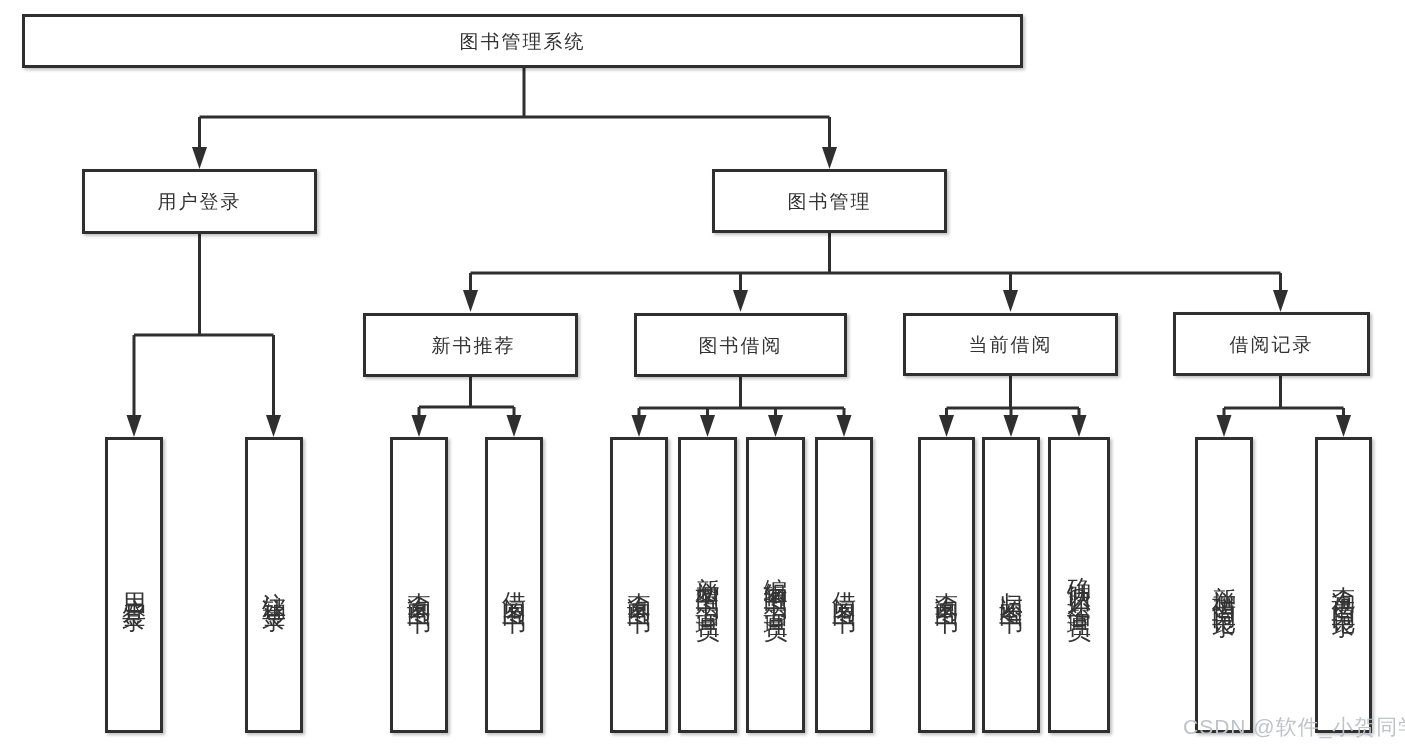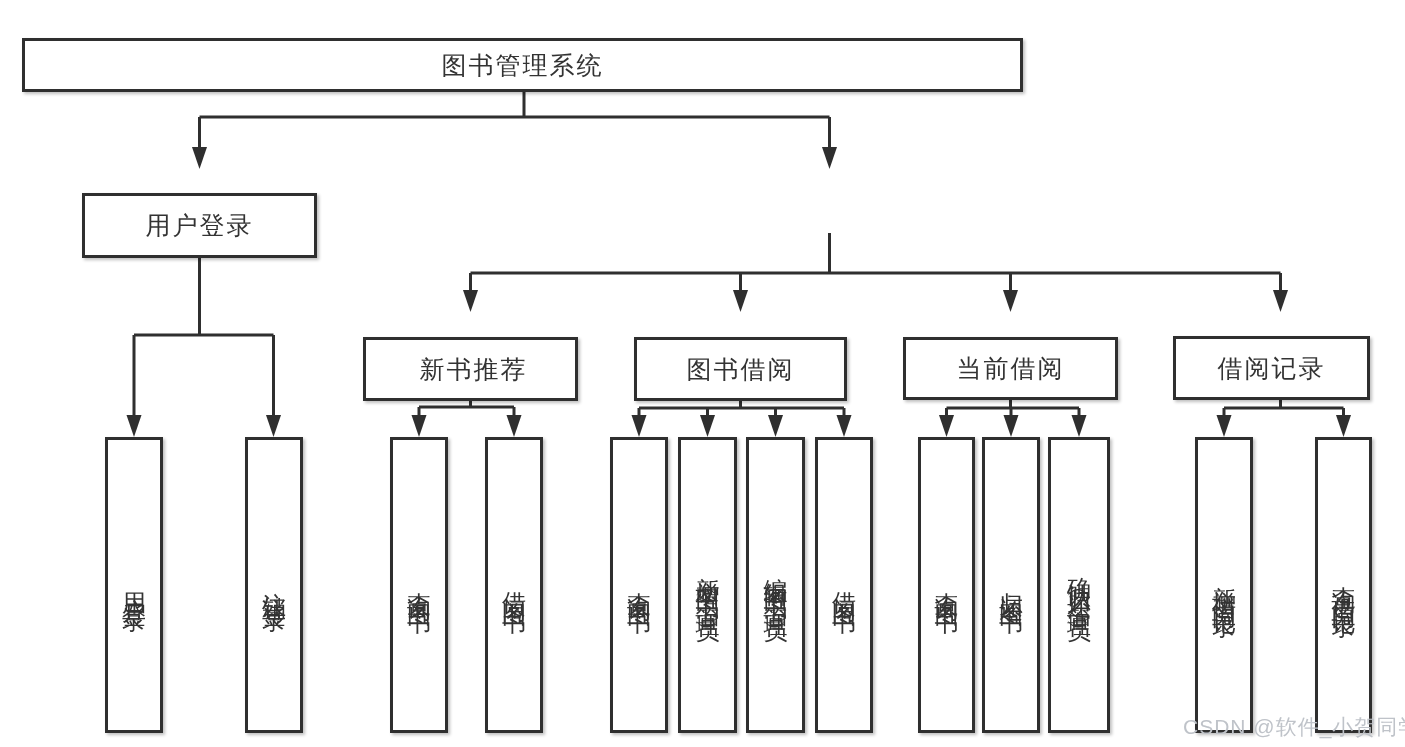--- a/index.html
+++ b/index.html
@@ -28,25 +28,24 @@
     box-sizing: border-box;
     border: 3px solid #2f2f2f;
     background: #ffffff;
     color: #333333;
     display: flex;
     align-items: center;
     justify-content: center;
     box-shadow: 2px 2px 3px rgba(0,0,0,0.25);
   }
   .hnode {
-    font-size: 25px;
+    font-size: 19px;
     letter-spacing: 2px;
     line-height: 1;
     white-space: nowrap;
-    margin-top: 24px;
   }
   .leaf {
     top: 437px;
     height: 296px;
     width: 58px;
     writing-mode: vertical-rl;
     text-orientation: mixed;
     font-size: 24px;
     letter-spacing: 6px;
     line-height: 1;
@@ -106,20 +105,21 @@
       <use href="#arrowhead" transform="translate(1011,437)"></use>
       <use href="#arrowhead" transform="translate(1079,437)"></use>
       <use href="#arrowhead" transform="translate(1224,437)"></use>
       <use href="#arrowhead" transform="translate(1343.5,437)"></use>
     </g>
   </svg>
 
   <div class="node hnode" style="left:22px; top:14px; width:1001px; height:54px;">图书管理系统</div>
 
   <div class="node hnode" style="left:82px; top:169px; width:235px; height:65px;">用户登录</div>
+  <div class="node hnode" style="left:712px; top:169px; width:235px; height:64px;">图书管理</div>
 
   <div class="node hnode" style="left:363px; top:313px; width:215px; height:64px;padding-left:6px;">新书推荐</div>
   <div class="node hnode" style="left:903px; top:313px; width:215px; height:63px;">当前借阅</div>
   <div class="node hnode" style="left:634px; top:313px; width:213px; height:64px;">图书借阅</div>
   <div class="node hnode" style="left:1173px; top:312px; width:197px; height:64px;">借阅记录</div>
 
   <div class="node leaf" style="left:105px;">用户登录</div>
   <div class="node leaf" style="left:245px;">注销登录</div>
 
   <div class="node leaf" style="left:390px;">查询图书</div>

